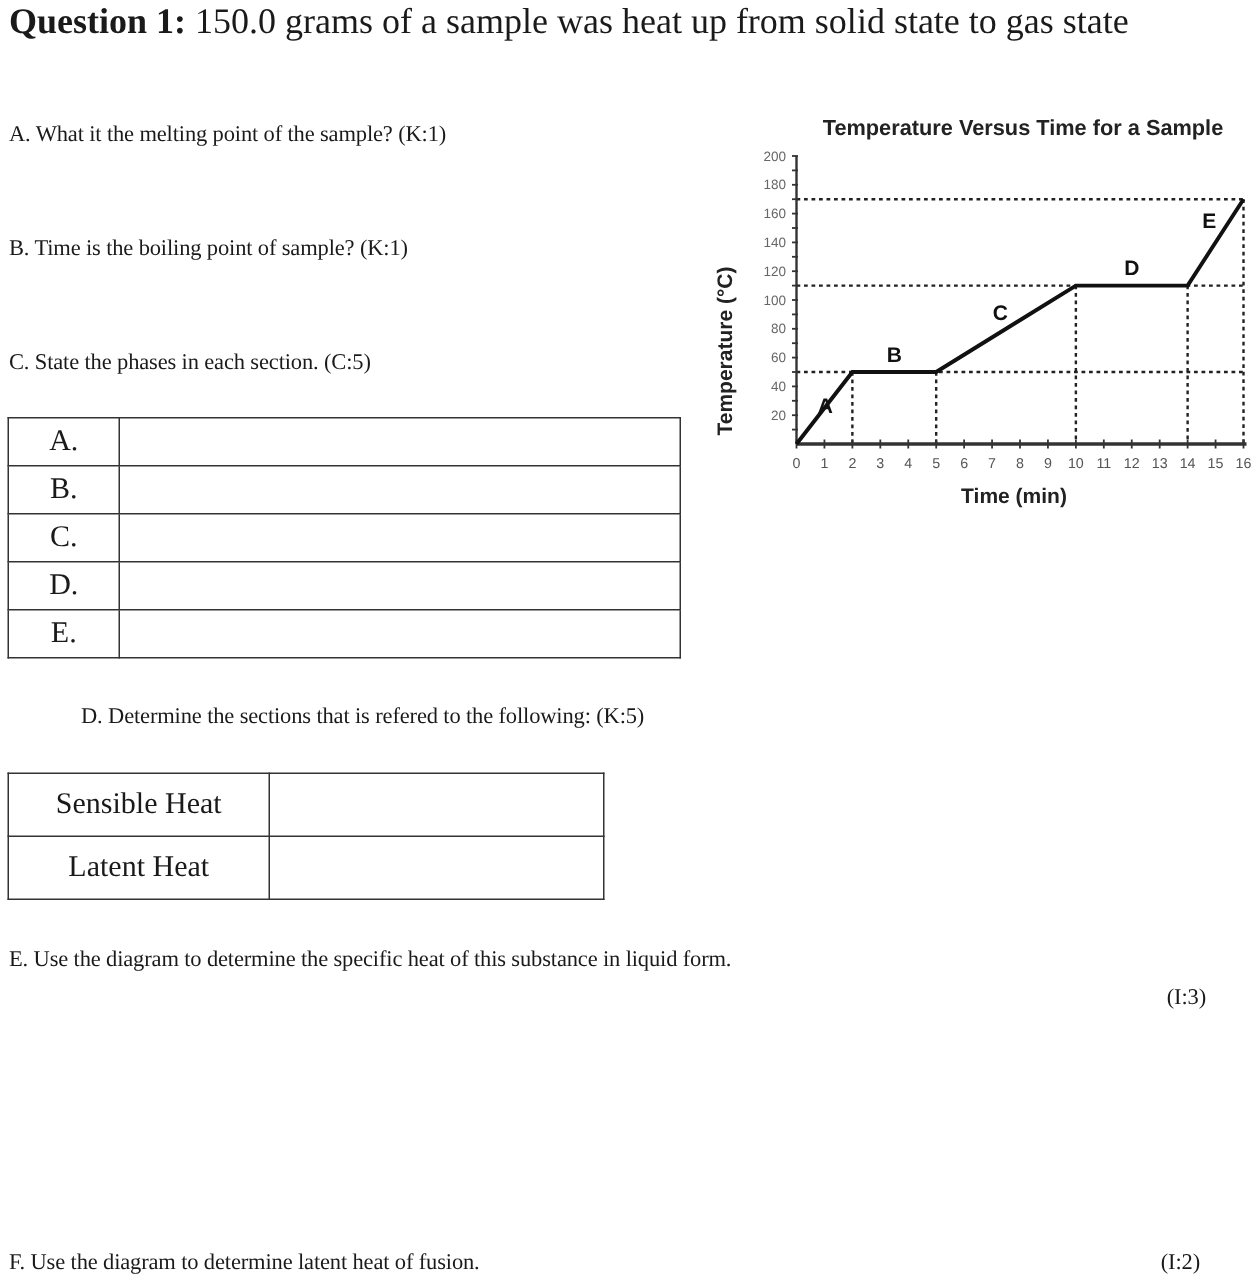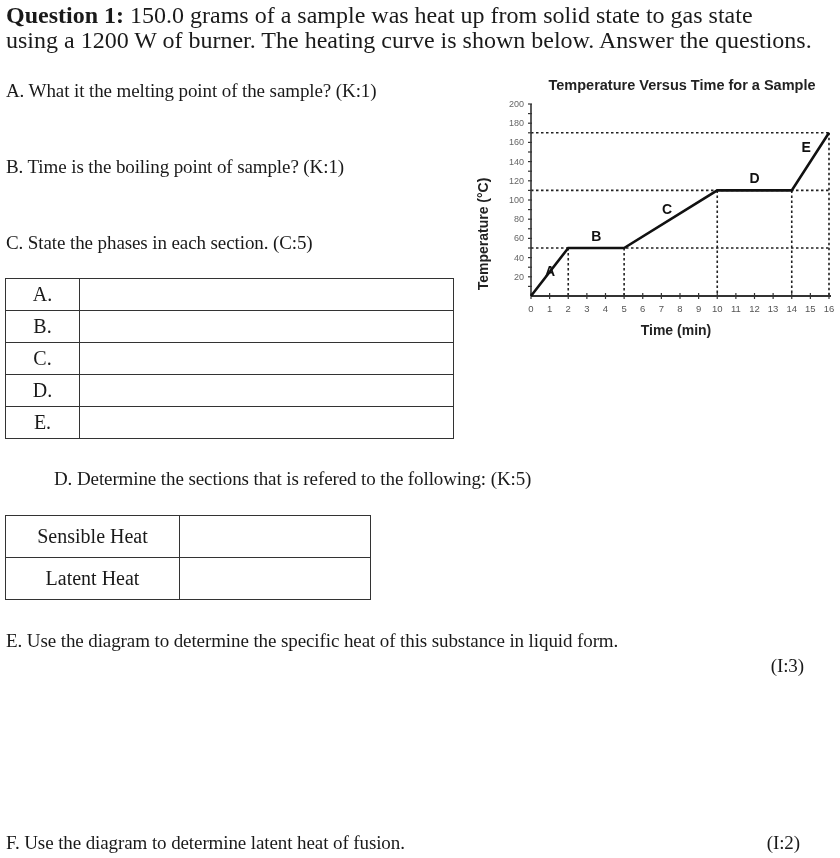--- a/index.html
+++ b/index.html
@@ -1,33 +1,32 @@
 <!DOCTYPE html>
 <html><head>
 <meta charset="utf-8">
 <style>
   html, body { margin: 0; padding: 0; background: #ffffff; }
   body { width: 840px; height: 858px; position: relative; overflow: hidden;
          font-family: "DejaVu Serif", "Liberation Serif", serif; color: #1a1a1a; }
   .serif { font-family: "Liberation Serif", "DejaVu Serif", serif; }
   .abs { position: absolute; }
-  .txt { font-size: 19px; line-height: 25px; white-space: nowrap; letter-spacing: -0.1px; }
+  .txt { font-size: 15px; line-height: 25px; white-space: nowrap; letter-spacing: -0.1px; }
   .intro { left: 6px; top: 3px; font-size: 24px; line-height: 25px; }
   .intro b { font-weight: bold; }
   table.grid { border-collapse: collapse; position: absolute; }
   table.grid td { border: 1.5px solid #333; font-size: 20px; text-align: center; padding: 0; }
   .chart { position: absolute; left: 470px; top: 70px; }
   .chart text { font-family: "Liberation Sans", "DejaVu Sans", sans-serif; }
 </style>
 </head>
 <body>
 
 <div class="abs intro serif">
   <div><b>Question 1:</b><span> 150.0 grams of a sample was heat up from solid state to gas state</span></div>
-  <div>using a 1200 W of burner. The heating curve is shown below. Answer the questions.</div>
 </div>
 
 <div class="abs txt serif" style="left:6px; top:78px;">A. What it the melting point of the sample? (K:1)</div>
 <div class="abs txt serif" style="left:6px; top:154px;">B. Time is the boiling point of sample? (K:1)</div>
 <div class="abs txt serif" style="left:6px; top:230px;">C. State the phases in each section. (C:5)</div>
 
 <table class="grid serif" style="left:5px; top:278px; width:449px;">
   <tbody>
       <tr style="height:32px">
     <td style="width:73px">A.</td>
@@ -47,21 +46,21 @@
   </tr>
   <tr style="height:32px">
     <td>E.</td>
     <td></td>
   </tr>
 </tbody>
   </table>
 
 <div class="abs txt serif" style="left:6px; top:466px;margin-left:48px;">D. Determine the sections that is refered to the following: (K:5)</div>
 
-<table class="grid serif" style="left:5px; top:515px; width:366px;">
+<table class="grid serif" style="left:5px; top:515px; width:398px;">
   <tbody>
       <tr style="height:42px">
     <td style="width:173px">Sensible Heat</td>
     <td></td>
   </tr>
   <tr style="height:42px">
     <td>Latent Heat</td>
     <td></td>
   </tr>
 </tbody>

